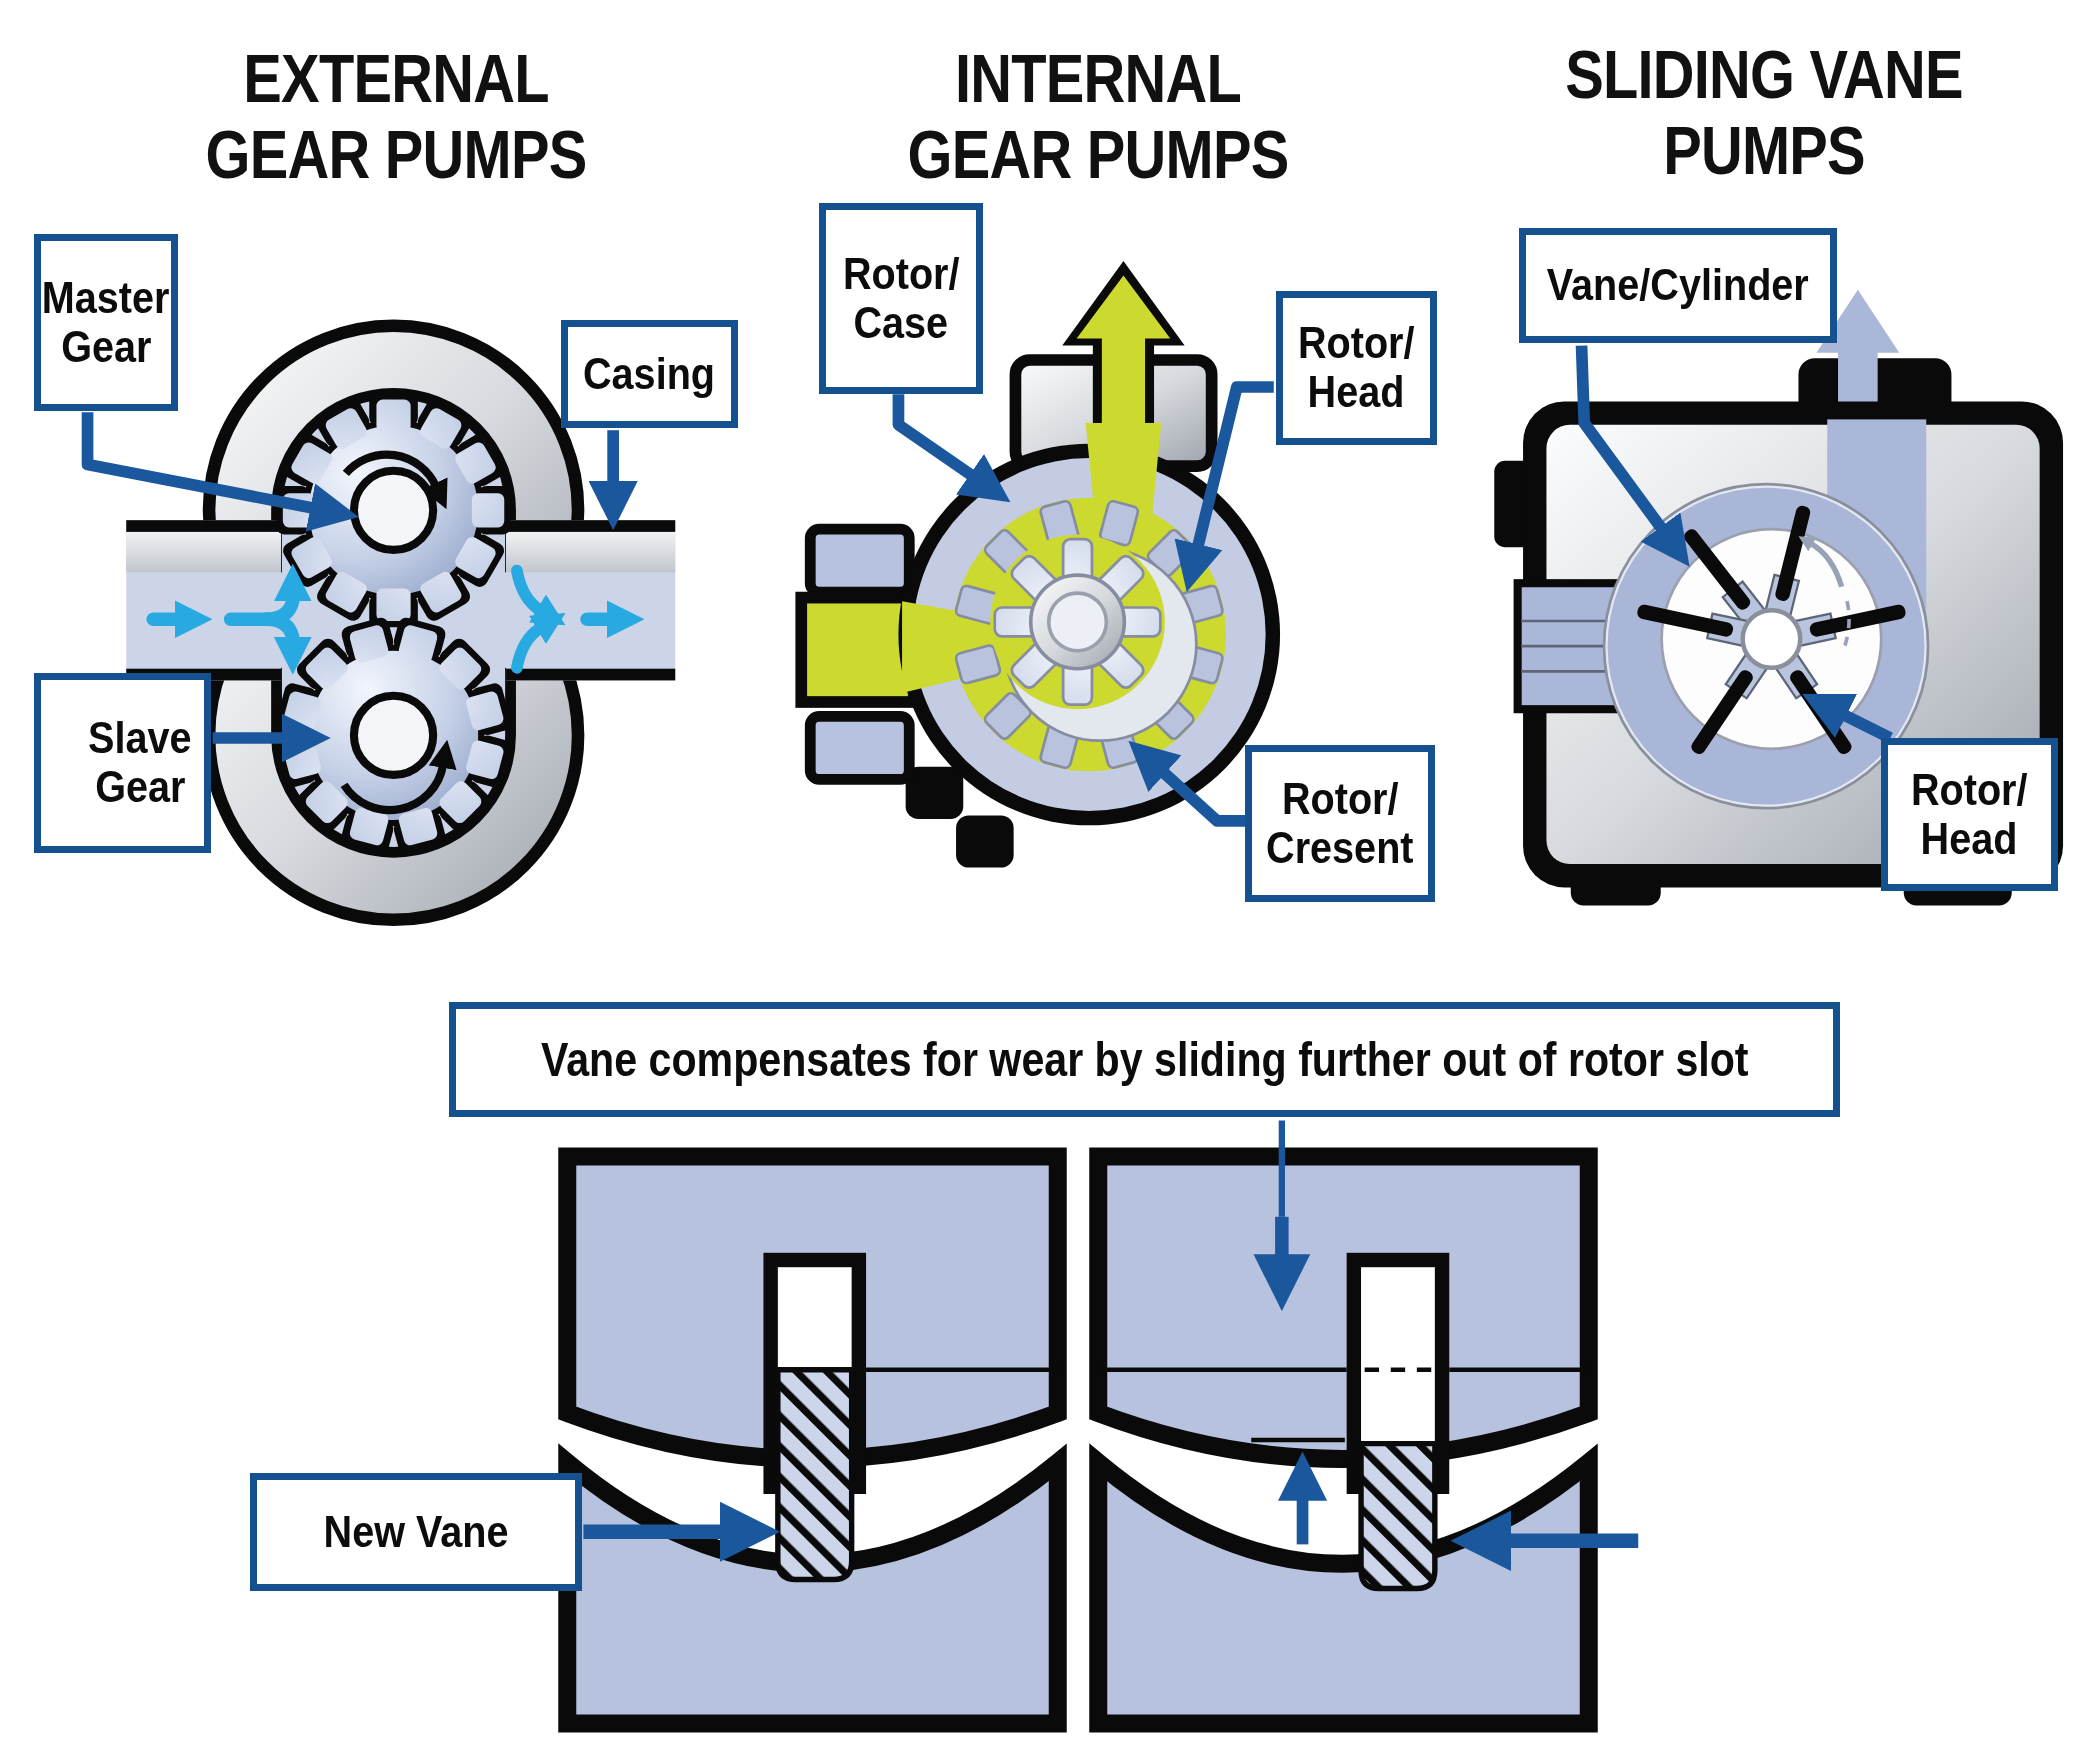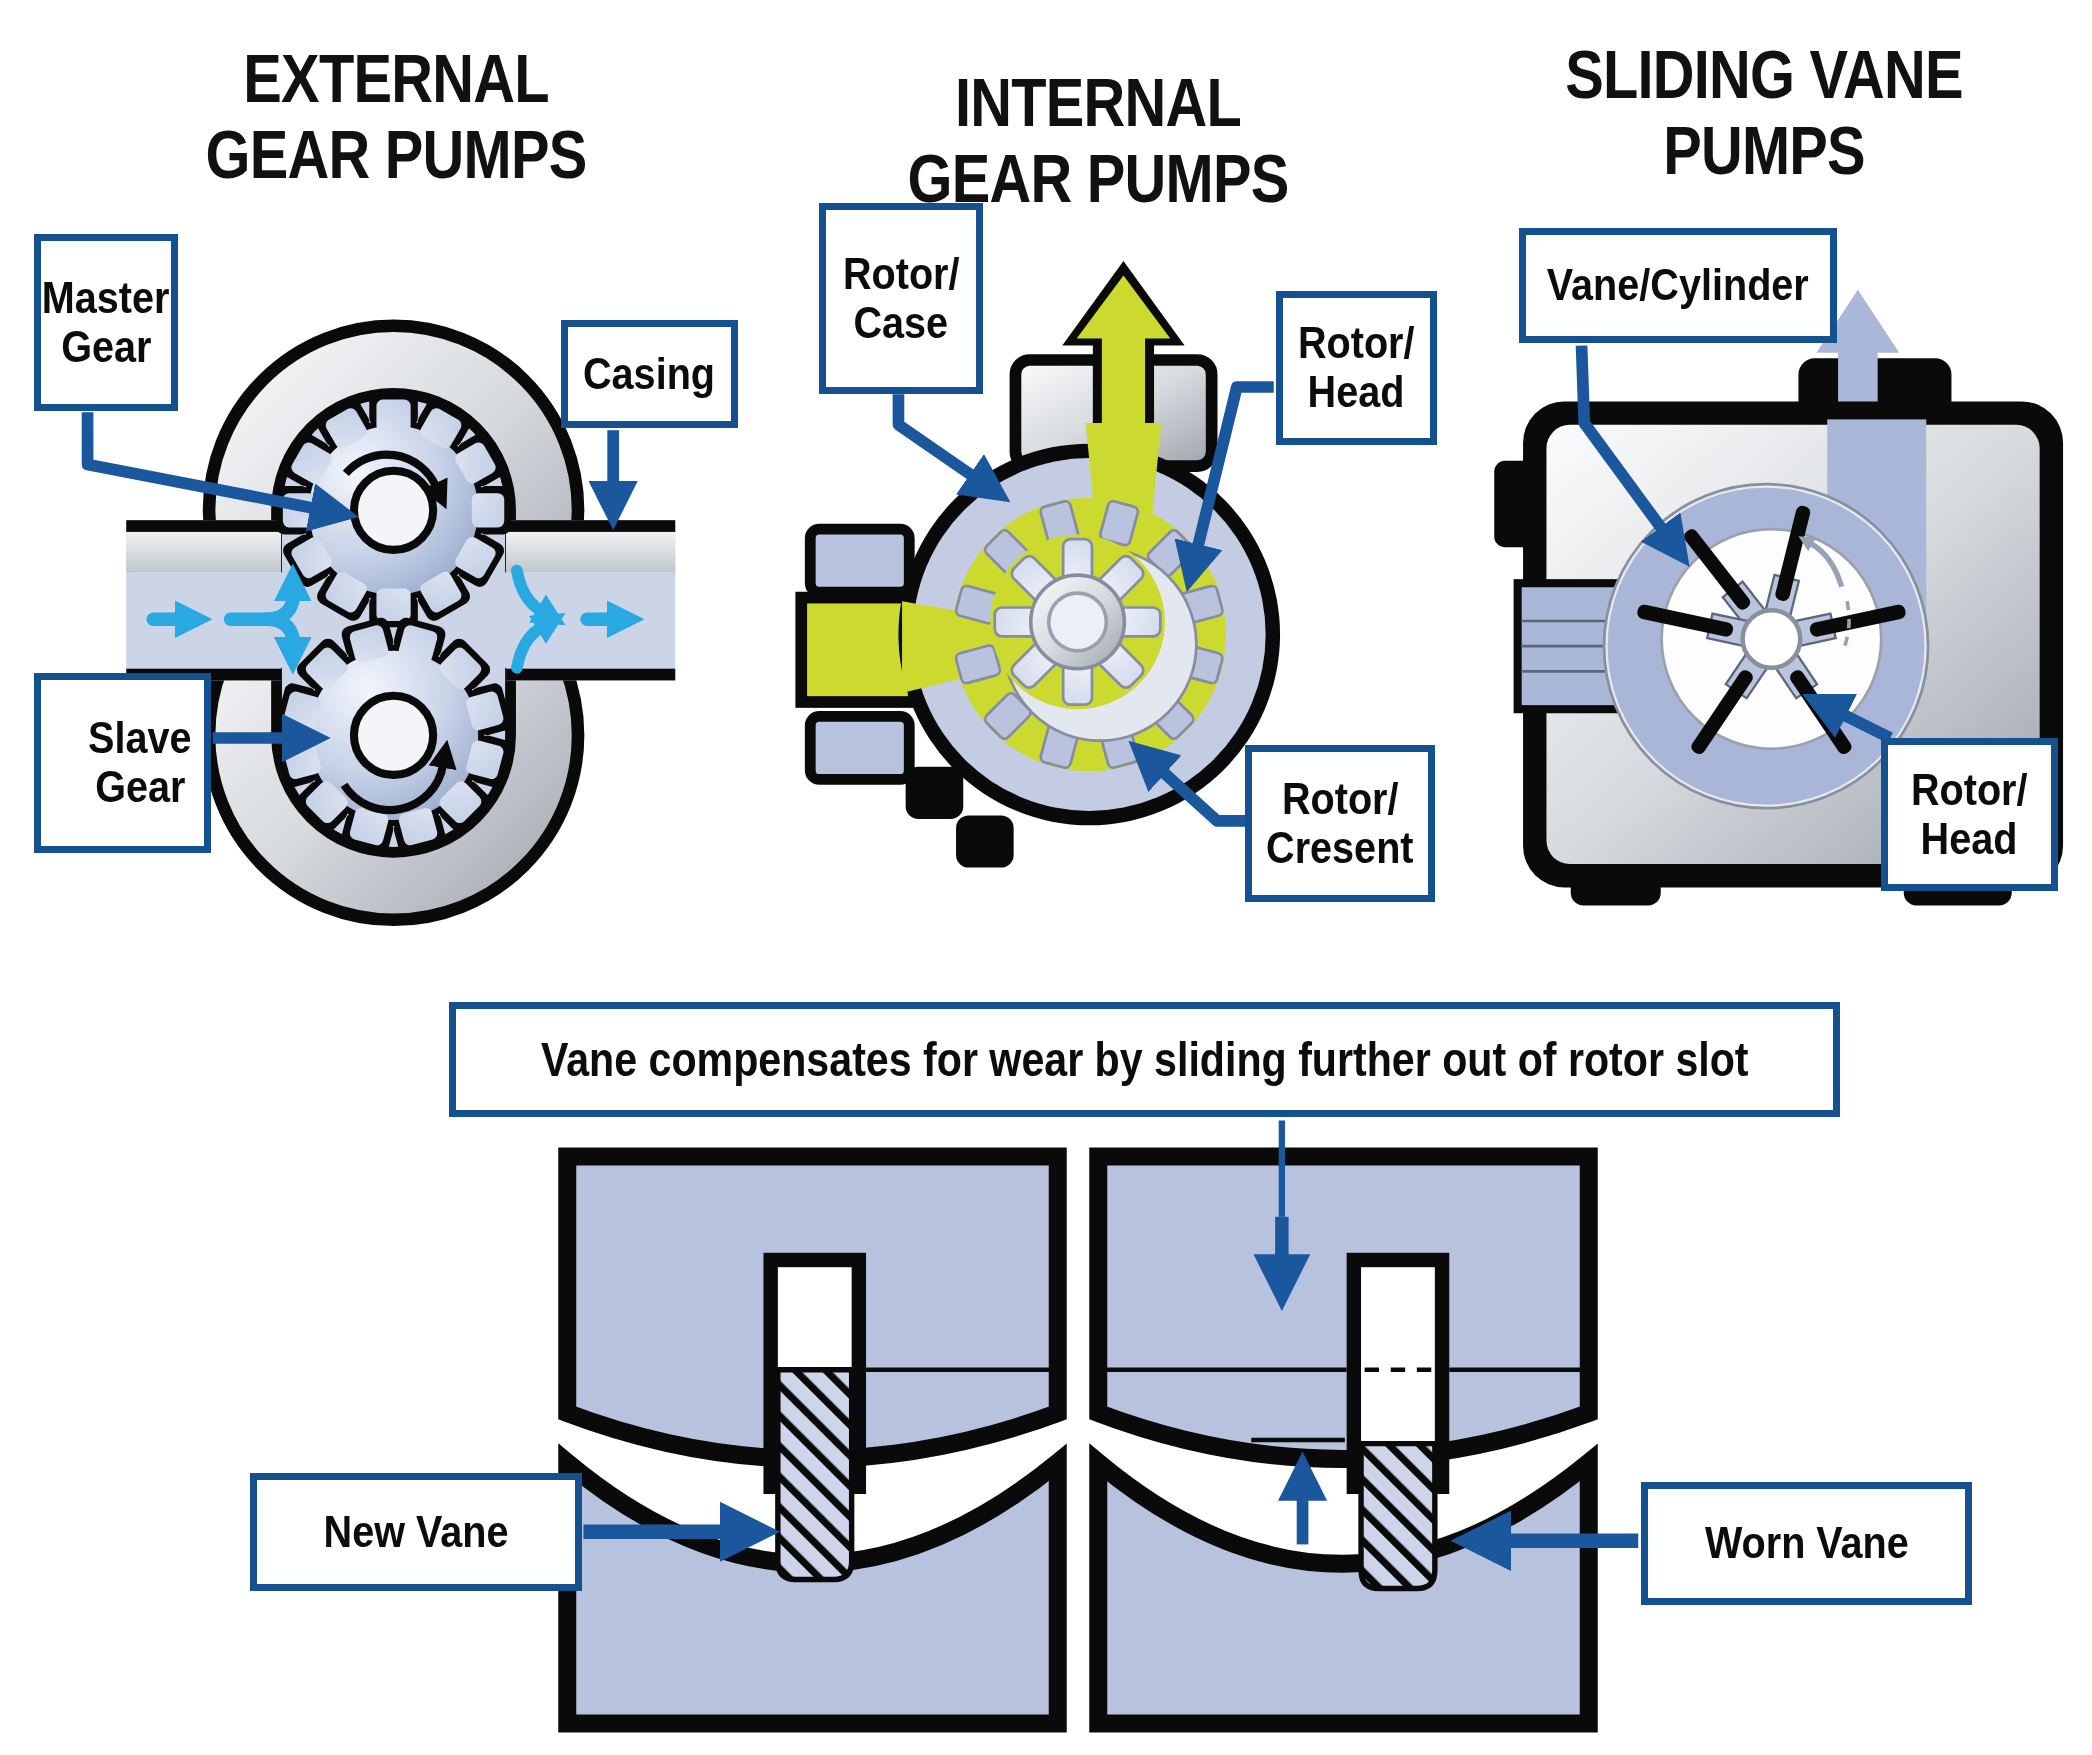--- a/index.html
+++ b/index.html
@@ -432,21 +432,21 @@
     <line x1="1447" y1="1716" x2="1447" y2="1662" stroke-width="13" marker-end="url(#mBlue)"></line>
     <line x1="648" y1="1702" x2="806" y2="1702" stroke-width="16" marker-end="url(#mBlue)"></line>
     <line x1="1820" y1="1712" x2="1672" y2="1712" stroke-width="16" marker-end="url(#mBlue)"></line>
   </g>
 </svg>
 
   <div class="title" style="left:126px;top:40px;width:540px;">
     <span class="cond">EXTERNAL</span>
     <span class="cond">GEAR PUMPS</span>
   </div>
-  <div class="title" style="left:828px;top:40px;width:540px;margin-top:24px;">
+  <div class="title" style="left:828px;top:40px;width:540px;">
     <span class="cond">INTERNAL</span>
     <span class="cond">GEAR PUMPS</span>
   </div>
   <div class="title" style="left:1494px;top:36px;width:540px;">
     <span class="cond">SLIDING VANE</span>
     <span class="cond">PUMPS</span>
   </div>
 
   <div class="lbl" style="left:34px;top:234px;width:144px;height:177px;">
     <span class="cond">Master</span>
@@ -477,18 +477,15 @@
   <div class="lbl" style="left:1881px;top:738px;width:177px;height:153px;">
     <span class="cond">Rotor/</span>
     <span class="cond">Head</span>
   </div>
   <div class="lbl wide" style="left:405px;top:1002px;width:1391px;height:115px;">
     <span class="cond">Vane compensates for wear by sliding further out of rotor slot</span>
   </div>
   <div class="lbl" style="left:250px;top:1473px;width:332px;height:118px;">
     <span class="cond">New Vane</span>
   </div>
-  <div class="lbl" style="left:1641px;top:1482px;width:331px;height:123px;">
-    <span class="cond">Worn Vane</span>
-  </div>
 
 </div>
 
 
 </body></html>

